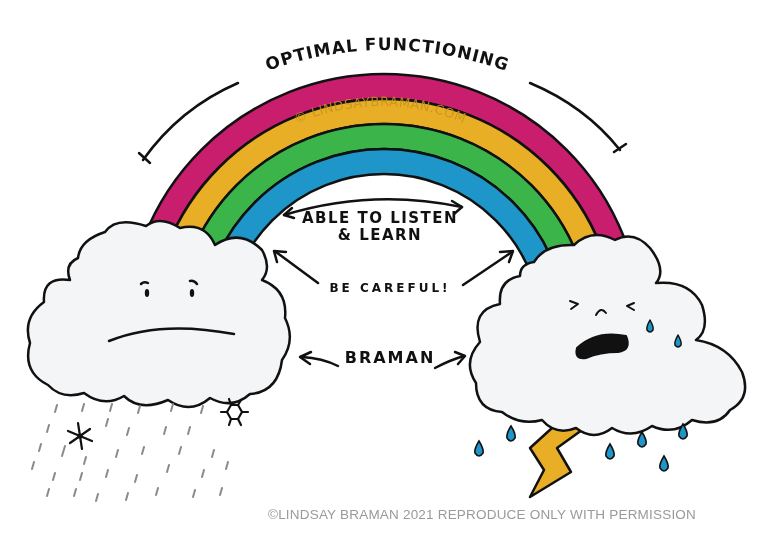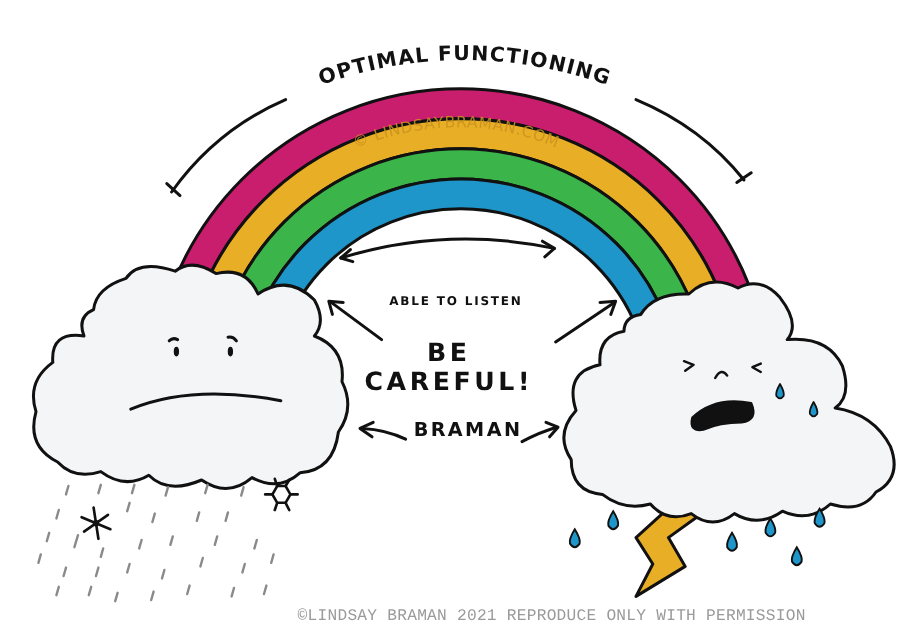--- a/index.html
+++ b/index.html
@@ -1,23 +1,23 @@
 <!DOCTYPE html>
 <html><head>
   <meta charset="utf-8">
   <style>
     html, body { margin: 0; padding: 0; background: #ffffff; }
     body { width: 768px; height: 534px; position: relative; overflow: hidden; font-family: "DejaVu Sans", sans-serif; }
     #stage { position: absolute; left: 0; top: 0; width: 768px; height: 534px; }
     .hand { font-family: "DejaVu Sans", sans-serif; font-weight: bold; fill: #111; letter-spacing: 1px; }
     .label { position: absolute; font-family: "DejaVu Sans", sans-serif; font-weight: bold; color: #111; text-align: center; line-height: 1.15; letter-spacing: 1.5px; }
-    #lbl-listen { left: 300px; top: 210px; width: 160px; font-size: 10px; margin-top: 36px; }
-    #lbl-careful { left: 299px; top: 282px; width: 150px; font-size: 21px; letter-spacing: 3px; }
+    #lbl-listen { left: 300px; top: 210px; width: 160px; font-size: 15px; }
+    #lbl-careful { left: 315px; top: 282px; width: 150px; font-size: 12px; letter-spacing: 3px; }
     #lbl-break { left: 330px; top: 349px; width: 120px; font-size: 16px; letter-spacing: 2px; }
-    #footer { position: absolute; left: 248px; top: 507px; font-family: Liberation Mono, monospace; font-size: 13.5px; color: #9a9a9a; letter-spacing: 0.2px; white-space: nowrap; }
+    #footer { position: absolute; left: 268px; top: 507px; font-family: Liberation Sans, sans-serif; font-size: 13.5px; color: #9a9a9a; letter-spacing: 0.2px; white-space: nowrap; }
   </style>
 </head>
 <body>
 
 <svg id="stage" width="768" height="534" viewBox="0 0 768 534" xmlns="http://www.w3.org/2000/svg">
   <defs>
     <path id="titleArc" d="M 240 82 Q 384 18 535 82" fill="none"></path>
     <path id="wmArc" d="M 290 126 Q 384 86 470 126" fill="none"></path>
   </defs>
 
@@ -140,20 +140,21 @@
     <path d="M 511 426 Q 516 434 515 438 Q 511 444 507 438 Q 506 434 511 426 Z"></path>
     <path d="M 610 444 Q 615 452 614 456 Q 610 462 606 456 Q 605 452 610 444 Z"></path>
     <path d="M 642 432 Q 647 440 646 444 Q 642 450 638 444 Q 637 440 642 432 Z"></path>
     <path d="M 664 456 Q 669 464 668 468 Q 664 474 660 468 Q 659 464 664 456 Z"></path>
     <path d="M 683 424 Q 688 432 687 436 Q 683 442 679 436 Q 678 432 683 424 Z"></path>
   </g>
 </svg>
 
 <div class="label" id="lbl-listen">
   <div>ABLE TO LISTEN</div>
+  <div>&amp; LEARN</div>
 </div>
 
 <div class="label" id="lbl-careful">
   <div>BE CAREFUL!</div>
 </div>
 
 <div class="label" id="lbl-break">
   <div>BRAMAN</div>
 </div>
 

